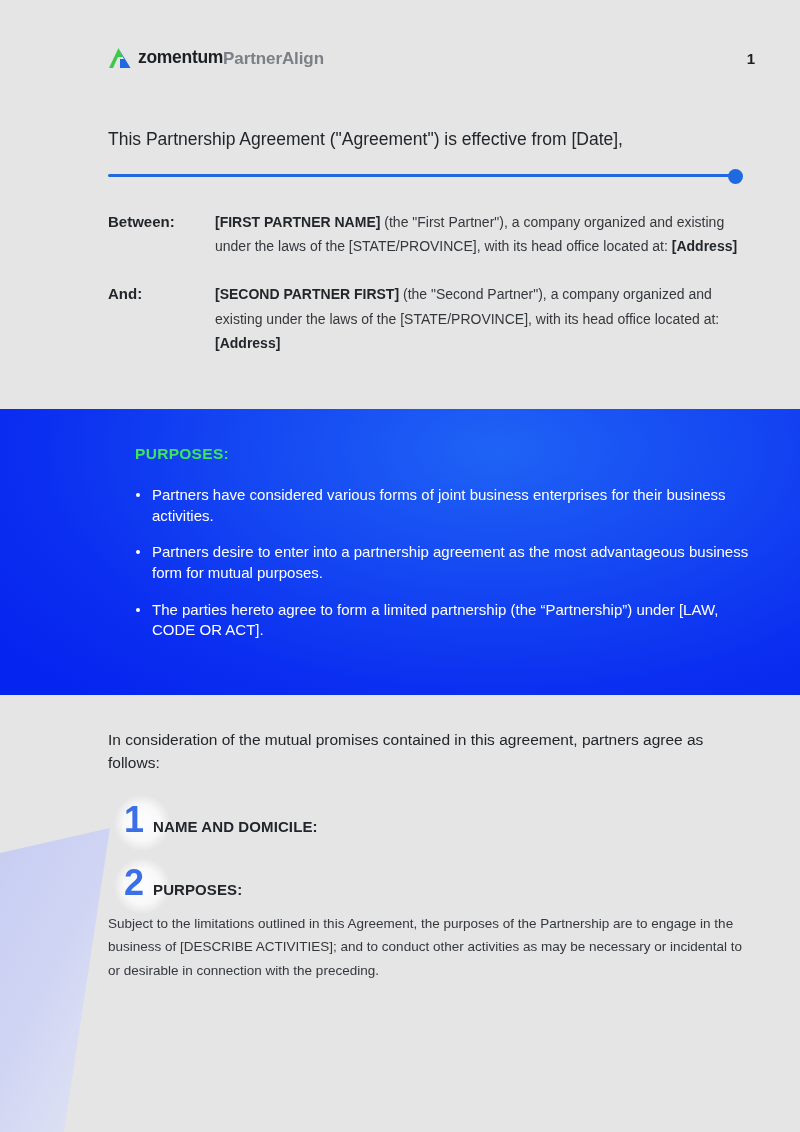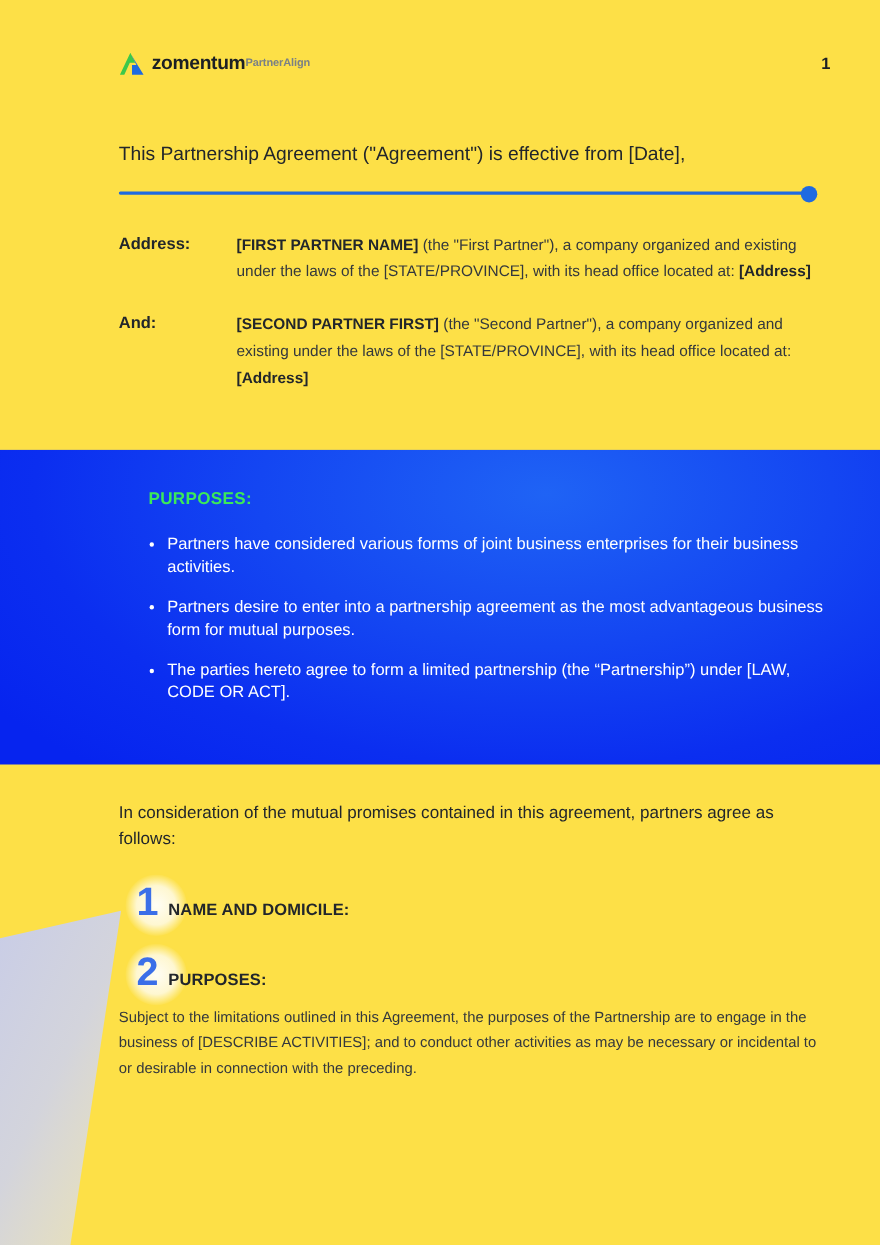--- a/index.html
+++ b/index.html
@@ -13,21 +13,21 @@
     font-family: "Liberation Sans", sans-serif;
     overflow: hidden;
     position: relative;
     -webkit-font-smoothing: antialiased;
   }
 
   .page {
     position: relative;
     width: 800px;
     height: 1132px;
-    background: #fde047;
+    background: #e5e5e5;
     overflow: hidden;
   }
 
   
   .deco-triangle {
     position: absolute;
     left: 0;
     top: 790px;
     width: 200px;
     height: 342px;
@@ -60,21 +60,21 @@
     display: block;
   }
   .brand-name {
     font-size: 17.5px;
     font-weight: bold;
     color: #1c2024;
     letter-spacing: -0.3px;
     line-height: 1;
   }
   .brand-sub {
-    font-size: 10px;
+    font-size: 17px;
     font-weight: bold;
     color: #7a8086;
     letter-spacing: -0.1px;
     line-height: 1;
   }
   .page-number {
     font-size: 15px;
     font-weight: bold;
     color: #1c2024;
     line-height: 1;
@@ -300,21 +300,21 @@
     <div class="doc-title">This Partnership Agreement ("Agreement") is effective from [Date],</div>
     <div class="rule-wrap">
       <div class="rule-line"></div>
       <div class="rule-dot"></div>
     </div>
   </div>
 
   <div class="parties">
 
     <div class="party-row">
-      <div class="party-label">Address:</div>
+      <div class="party-label">Between:</div>
       <div class="party-text"><b>[FIRST PARTNER NAME]</b><span> (the "First Partner"), a company  organized and existing under the laws of the [STATE/PROVINCE], with its head office located at: </span><b>[Address]</b></div>
     </div>
 
     <div class="party-row">
       <div class="party-label">And:</div>
       <div class="party-text"><b>[SECOND PARTNER FIRST]</b><span> (the "Second Partner"), a company organized and existing under the laws of the [STATE/PROVINCE], with its head office located at: </span><b>[Address]</b></div>
     </div>
 
   </div>
 

